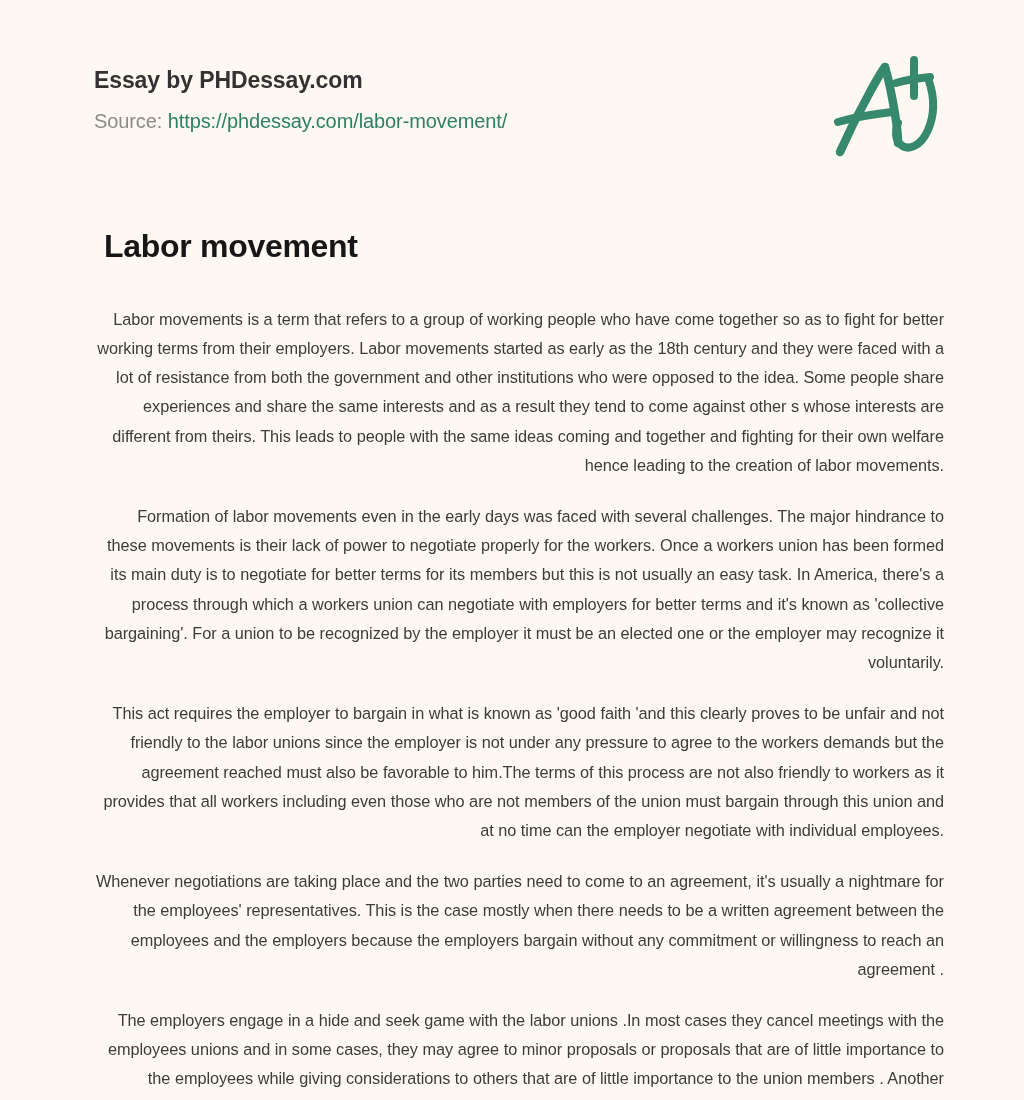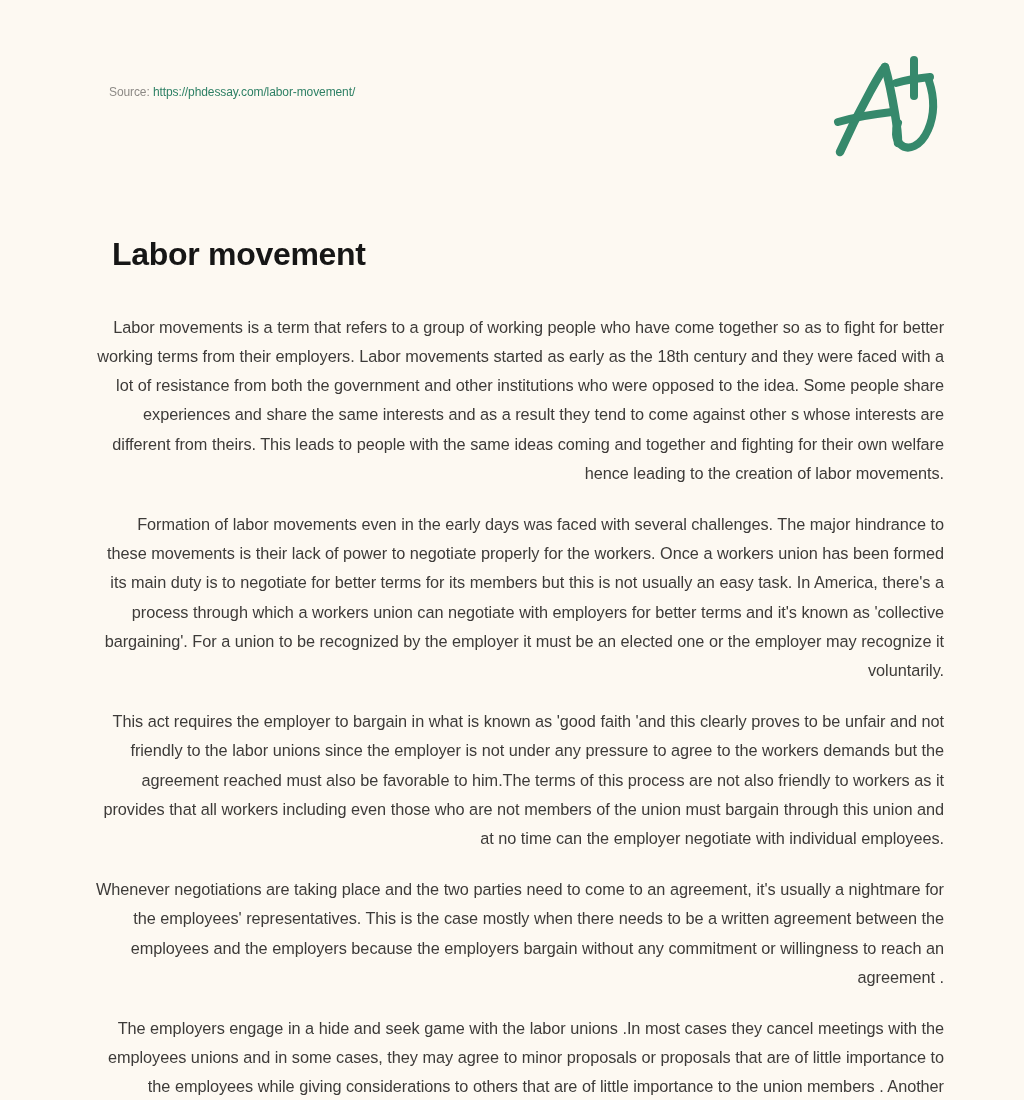--- a/index.html
+++ b/index.html
@@ -34,22 +34,22 @@
   }
   .brand-line {
     font-size: 23px;
     font-weight: bold;
     color: #333131;
     letter-spacing: -0.1px;
     line-height: 1.1;
     margin: 0;
   }
   .source-line {
-    margin: 17px 0 0 15px;
-    font-size: 12px;
+    margin: 17px 0 0 0;
+    font-size: 20px;
     color: #8d8a86;
     letter-spacing: -0.1px;
   }
   .source-label {
     color: #8d8a86;
   }
   .source-url {
     color: #2e8065;
     text-decoration: none;
   }
@@ -63,21 +63,21 @@
     height: 115px;
   }
   .logo svg {
     display: block;
     width: 120px;
     height: 115px;
   }
 
   
   .doc-title {
-    margin: 18px;
+    margin: 10px;
     padding: 68px 116px 0 94px;
     font-size: 32px;
     font-weight: bold;
     color: #161616;
     letter-spacing: -0.3px;
     line-height: 1.15;
   }
 
   
   .body-copy {
@@ -96,20 +96,21 @@
   .body-copy p:last-child {
     margin-bottom: 0;
   }
 </style>
 </head>
 <body>
 
 <div class="page">
 
   <div class="header">
+    <div class="brand-line">Essay by PHDessay.com</div>
     <div class="source-line">
       <span class="source-label">Source:</span>
       <span class="source-url">https://phdessay.com/labor-movement/</span>
     </div>
 
     <div class="logo">
       <svg viewBox="0 0 120 115" xmlns="http://www.w3.org/2000/svg" aria-hidden="true">
         <g fill="none" stroke="#36896c" stroke-linecap="round" stroke-linejoin="round">
 
           <path d="M14 104 C 22 86, 34 62, 44 44 C 50 33, 55 24, 59 19" stroke-width="8.5"></path>

